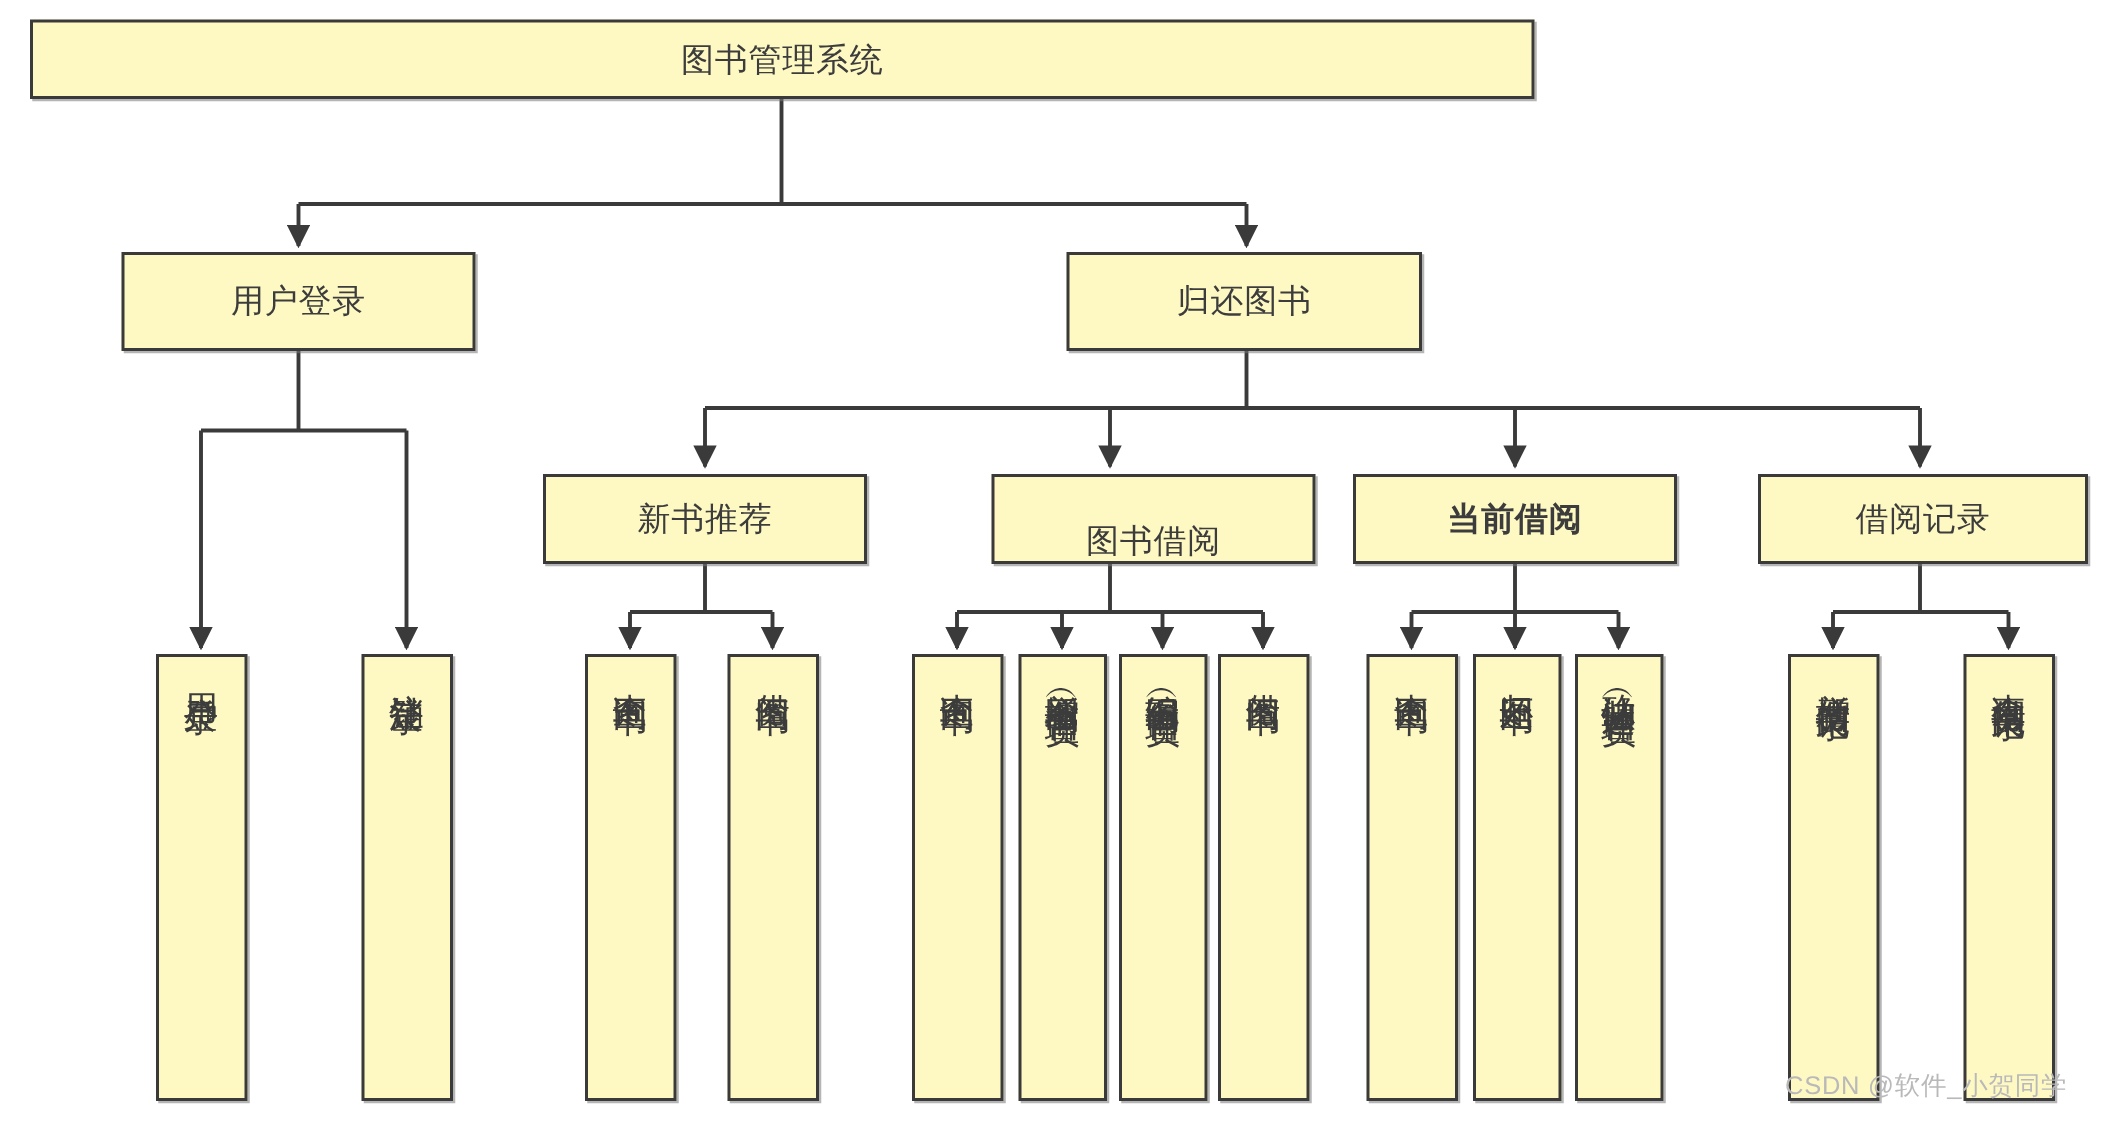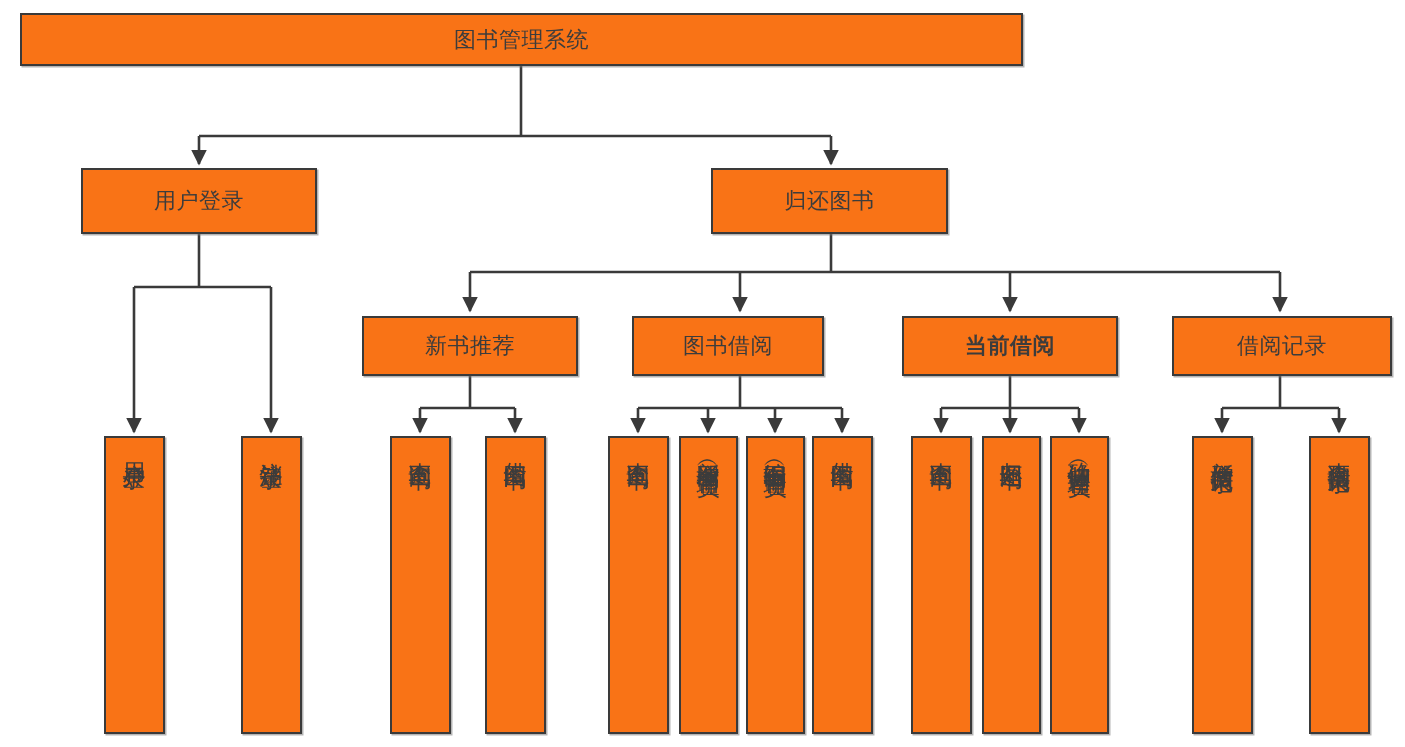--- a/index.html
+++ b/index.html
@@ -15,21 +15,21 @@
     position: relative;
     width: 1405px;
     height: 747px;
     background: #ffffff;
     overflow: hidden;
   }
   
   .node {
     position: absolute;
     box-sizing: border-box;
-    background: #f97316;
+    background: #fef9c3;
     border: 2px solid #3a3a3a;
     box-shadow: 1.5px 1.5px 0 0 rgba(120,120,120,0.55);
     display: flex;
     align-items: center;
     justify-content: center;
     color: #3c3c3c;
   }
   .node .label {
     font-size: 22px;
     line-height: 1.25;
@@ -139,21 +139,21 @@
   </div>
 
   <div class="node" style="left:711px; top:168px; width:237px; height:66px;">
     <span class="label">归还图书</span>
   </div>
 
   <div class="node" style="left:362px; top:316px; width:216px; height:60px;">
     <span class="label">新书推荐</span>
   </div>
 
-  <div class="node" style="left:632px; top:316px; width:192px; height:60px;">
+  <div class="node" style="left:661px; top:316px; width:216px; height:60px;align-items:flex-end;">
     <span class="label">图书借阅</span>
   </div>
 
   <div class="node" style="left:902px; top:316px; width:216px; height:60px;font-weight:bold;">
     <span class="label">当前借阅</span>
   </div>
 
   <div class="node" style="left:1172px; top:316px; width:220px; height:60px;">
     <span class="label">借阅记录</span>
   </div>
@@ -203,14 +203,15 @@
   </div>
 
   <div class="node vertical" style="left:1192px; top:436px; width:61px; height:298px;">
     <span class="label">新增借阅记录</span>
   </div>
 
   <div class="node vertical" style="left:1309px; top:436px; width:61px; height:298px;">
     <span class="label">查询借阅记录</span>
   </div>
 
+  <div id="watermark">CSDN @软件_小贺同学</div>
 
 </div>
 
 </body></html>

